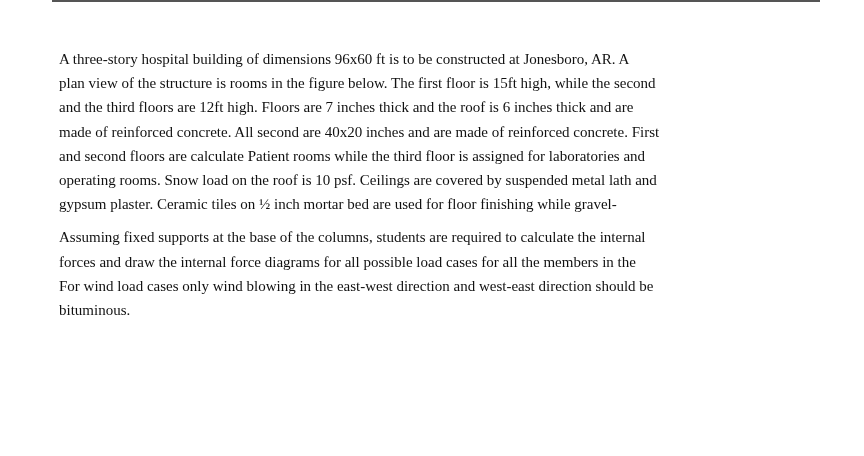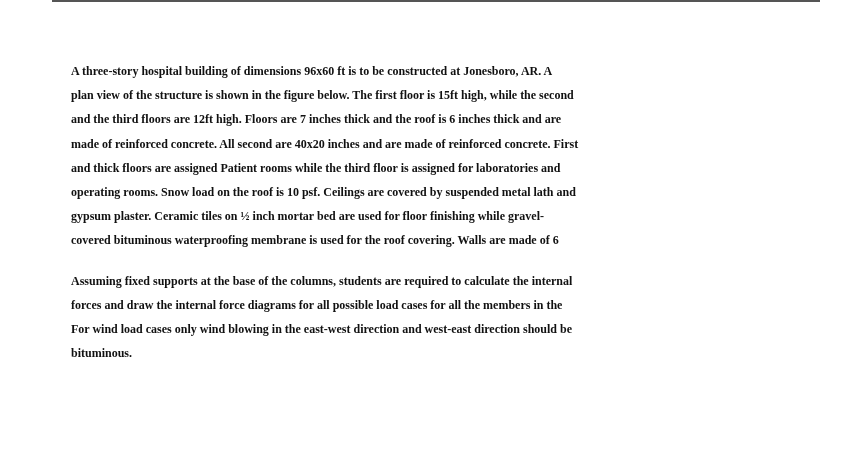--- a/index.html
+++ b/index.html
@@ -23,48 +23,46 @@
       height: 2px;
       background: #555555;
     }
     .doc {
       position: absolute;
       left: 55px;
       top: 43px;
       width: 790px;
     }
     .para {
-      margin: 16px;
-      font-size: 12px;
+      margin: 4px;
+      font-size: 15px;
       line-height: 24.2px;
       white-space: nowrap;
-      font-weight: bold;
     }
     .para .line {
       display: block;
     }
     .para + .para {
       margin-top: 9px;
     }
   </style>
 </head>
 <body>
 
 <div class="top-rule"></div>
 
 <div class="doc">
   <p class="para">
     <span class="line">A three-story hospital building of dimensions 96x60 ft is to be constructed at Jonesboro, AR. A</span>
-    <span class="line">plan view of the structure is shown in the figure below. The first floor is 15ft high, while the second</span>
+    <span class="line">plan view of the structure is rooms in the figure below. The first floor is 15ft high, while the second</span>
     <span class="line">and the third floors are 12ft high. Floors are 7 inches thick and the roof is 6 inches thick and are</span>
     <span class="line">made of reinforced concrete. All second are 40x20 inches and are made of reinforced concrete. First</span>
-    <span class="line">and thick floors are assigned Patient rooms while the third floor is assigned for laboratories and</span>
+    <span class="line">and second floors are calculate Patient rooms while the third floor is assigned for laboratories and</span>
     <span class="line">operating rooms. Snow load on the roof is 10 psf. Ceilings are covered by suspended metal lath and</span>
     <span class="line">gypsum plaster. Ceramic tiles on ½ inch mortar bed are used for floor finishing while gravel-</span>
-    <span class="line">covered bituminous waterproofing membrane is used for the roof covering. Walls are made of 6</span>
   </p>
   <p class="para">
     <span class="line">Assuming fixed supports at the base of the columns, students are required to calculate the internal</span>
     <span class="line">forces and draw the internal force diagrams for all possible load cases for all the members in the</span>
     <span class="line">For wind load cases only wind blowing in the east-west direction and west-east direction should be</span>
     <span class="line">bituminous.</span>
   </p>
 </div>
 
 </body></html>

